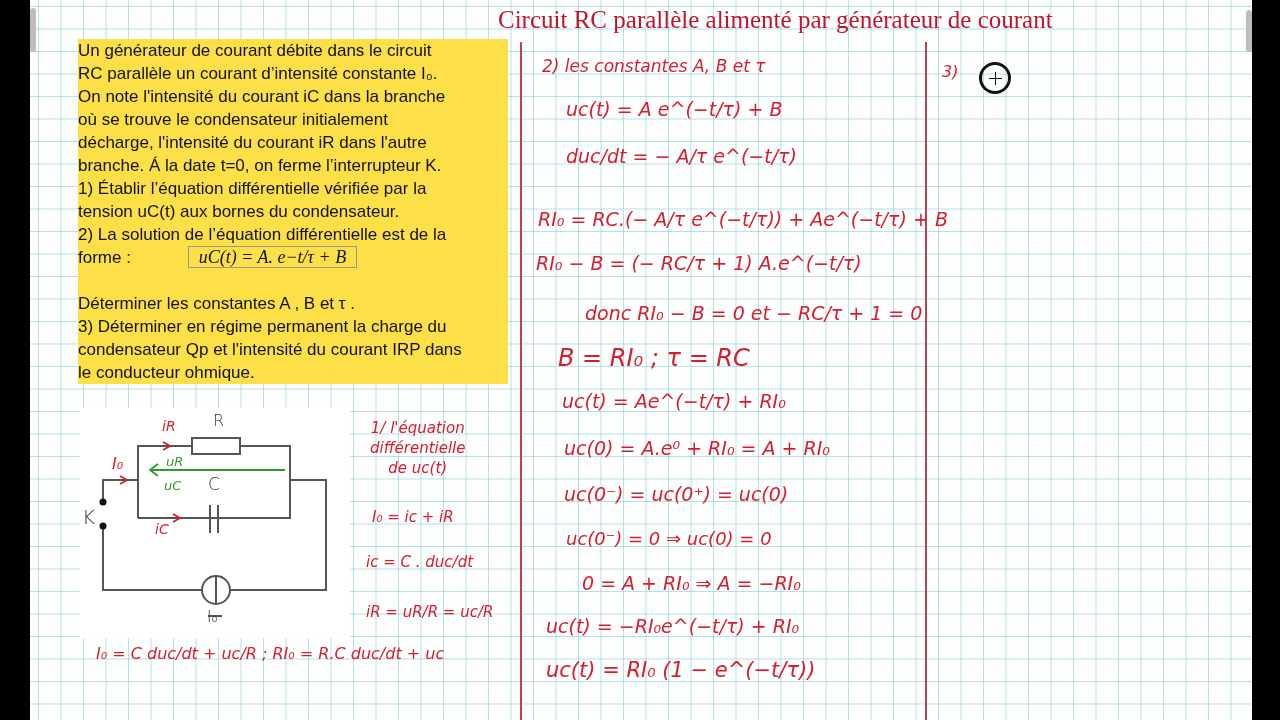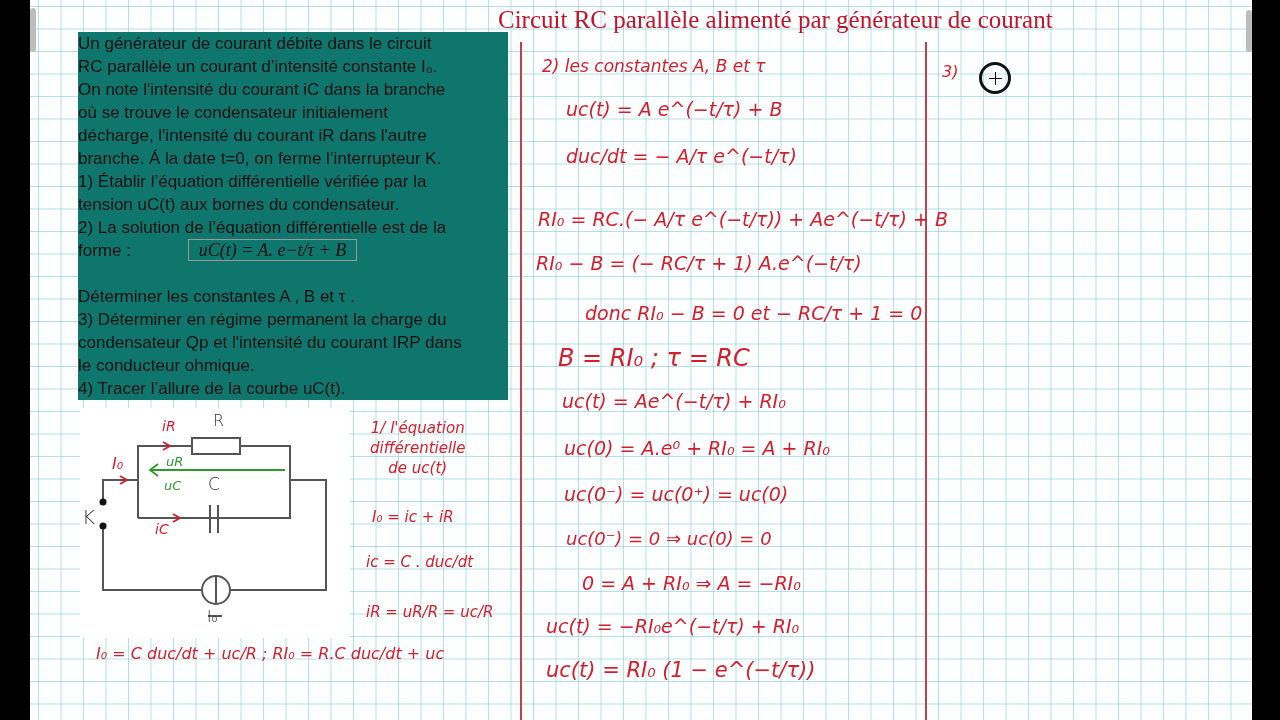--- a/index.html
+++ b/index.html
@@ -10,22 +10,22 @@
       background-image:
         linear-gradient(to right, rgba(120,200,210,0.55) 1px, transparent 1px),
         linear-gradient(to bottom, rgba(120,200,210,0.55) 1px, transparent 1px);
       background-size:22.5px 22.5px;
       background-position:8px 6px;
     }
     .scroll-left { position:absolute; left:30px; top:8px; width:6px; height:44px; background:#bdbdbd; border-radius:3px; }
     .scroll-right { position:absolute; left:1246px; top:10px; width:6px; height:42px; background:#bdbdbd; border-radius:3px; }
     .title { position:absolute; left:498px; top:6px; font-family:"Liberation Serif", serif; font-size:25px; color:#c0142c; white-space:nowrap; }
     .problem {
-      position:absolute; left:78px; top:32px; width:430px;
-      font-size:17px; line-height:23px; color:#111; background:#0f766e;
+      position:absolute; left:78px; top:39px; width:430px;
+      font-size:17px; line-height:23px; color:#111; background:#fde047;
     }
     .problem p { margin:0; }
     .problem .gap { height:23px; }
     .formula-box {
       display:inline-block; margin-left:52px; border:1px solid #999; padding:0 10px;
       font-family:"Liberation Serif", serif; font-style:italic; font-size:18px; line-height:20px;
     }
     .vline { position:absolute; width:2px; background:#c0404e; }
     .hw { position:absolute; font-family:"DejaVu Sans", sans-serif; color:#d41e2e; white-space:nowrap; font-style:italic; font-weight:300; }
     .circuit { position:absolute; left:80px; top:408px; width:270px; height:230px; background:#fff; }
@@ -54,21 +54,20 @@
   <p>2) La solution de l’équation différentielle est  de la</p>
   <p>
     <span>forme :</span>
     <span class="formula-box">uC(t) = A. e−t/τ + B</span>
   </p>
   <div class="gap"></div>
   <p>Déterminer les constantes A , B et τ .</p>
   <p>3) Déterminer en régime permanent la charge du</p>
   <p>condensateur Qp et l'intensité du courant IRP dans</p>
   <p>le conducteur ohmique.</p>
-  <p>4) Tracer l’allure de la courbe uC(t).</p>
 </div>
 
 <div class="circuit">
   <svg width="270" height="230" viewBox="0 0 270 230">
     <g stroke="#555" stroke-width="2" fill="none">
 
       <polyline points="58,110 58,38 112,38"></polyline>
       <rect x="112" y="30" width="48" height="16" fill="#fff"></rect>
       <polyline points="160,38 210,38 210,110 58,110"></polyline>
 

